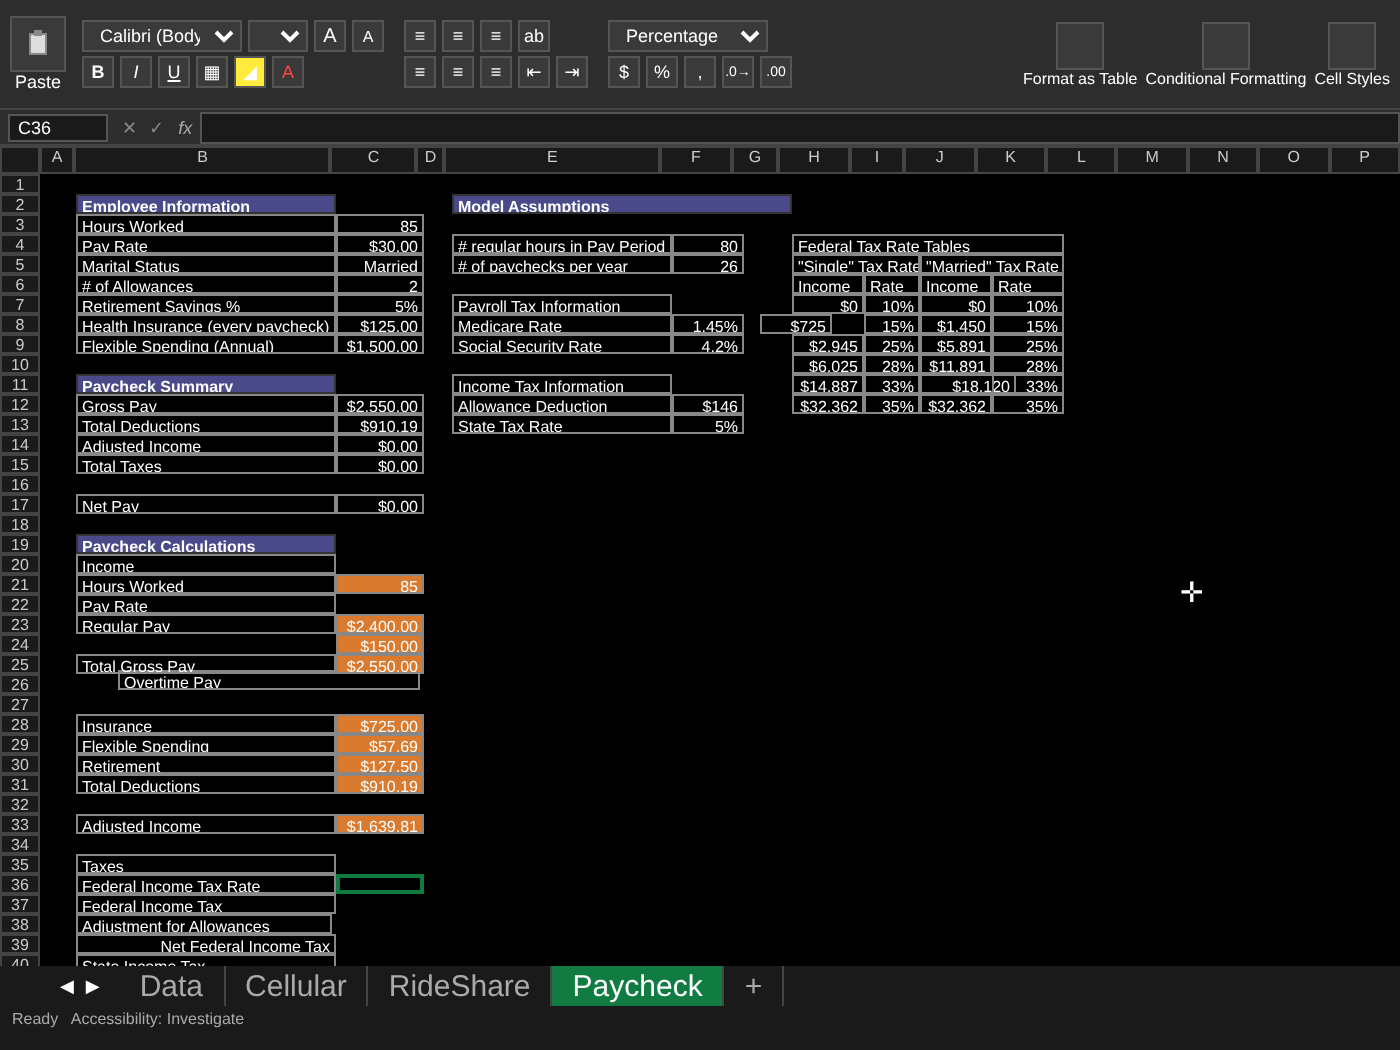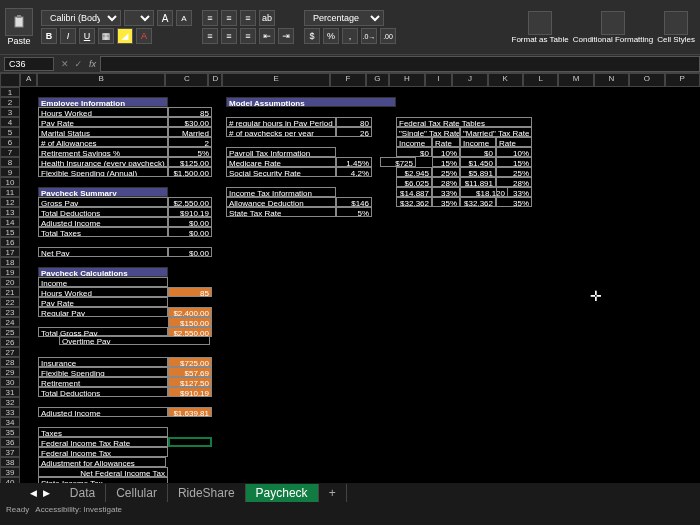--- a/index.html
+++ b/index.html
@@ -26,21 +26,21 @@
 .grid{display:flex;}
 .row-hdrs{display:flex;flex-direction:column;}
 .cells{position:relative;flex:1;}
 .cell{position:absolute;border:0.5px solid #333;font-size:8px;color:#fff;padding:1px 2px;overflow:hidden;white-space:nowrap;height:10px;line-height:9px;}
 .hdr-cell{background:#4a4a8a;color:#fff;font-weight:bold;}
 .box{border:1px solid #888;}
 .r{text-align:right;}
 .org{background:#d97a2e;}
 .sel{border:2px solid #107c41;}
 .tabs{position:absolute;bottom:0;left:0;right:0;height:20px;background:#1a1a1a;display:flex;align-items:center;padding-left:30px;}
-.tab{padding:2px 10px;font-size:12px;color:#aaa;border-right:1px solid #444;}
+.tab{padding:2px 10px;font-size:15px;color:#aaa;border-right:1px solid #444;}
 .tab.active{background:#107c41;color:#fff;}
 .status{background:#1a1a1a;height:16px;font-size:8px;color:#aaa;padding:2px 6px;}
 .cursor{position:absolute;font-size:14px;color:#fff;}
 </style>
 </head>
 <body>
 
 <div class="ribbon">
   <div class="paste-grp">
     <div class="paste-btn">

